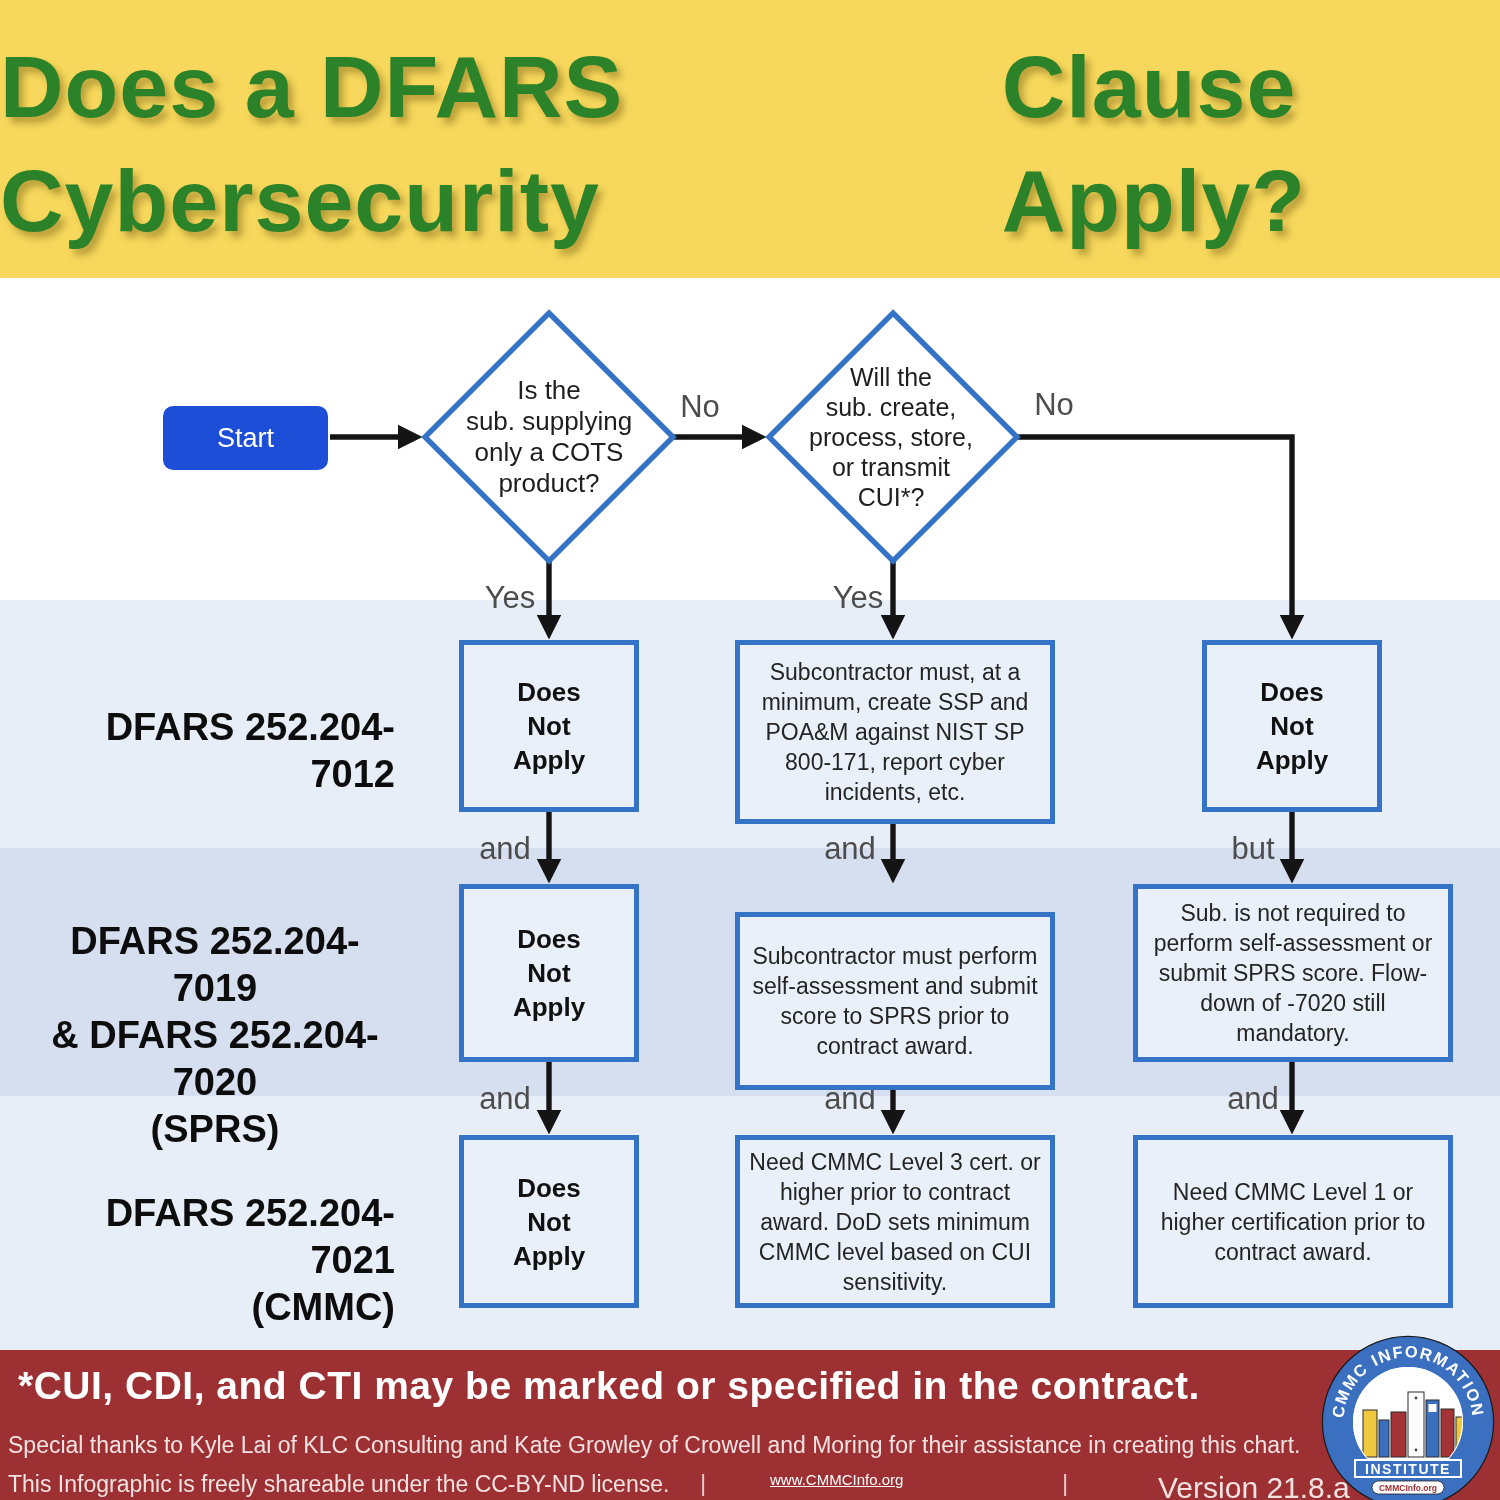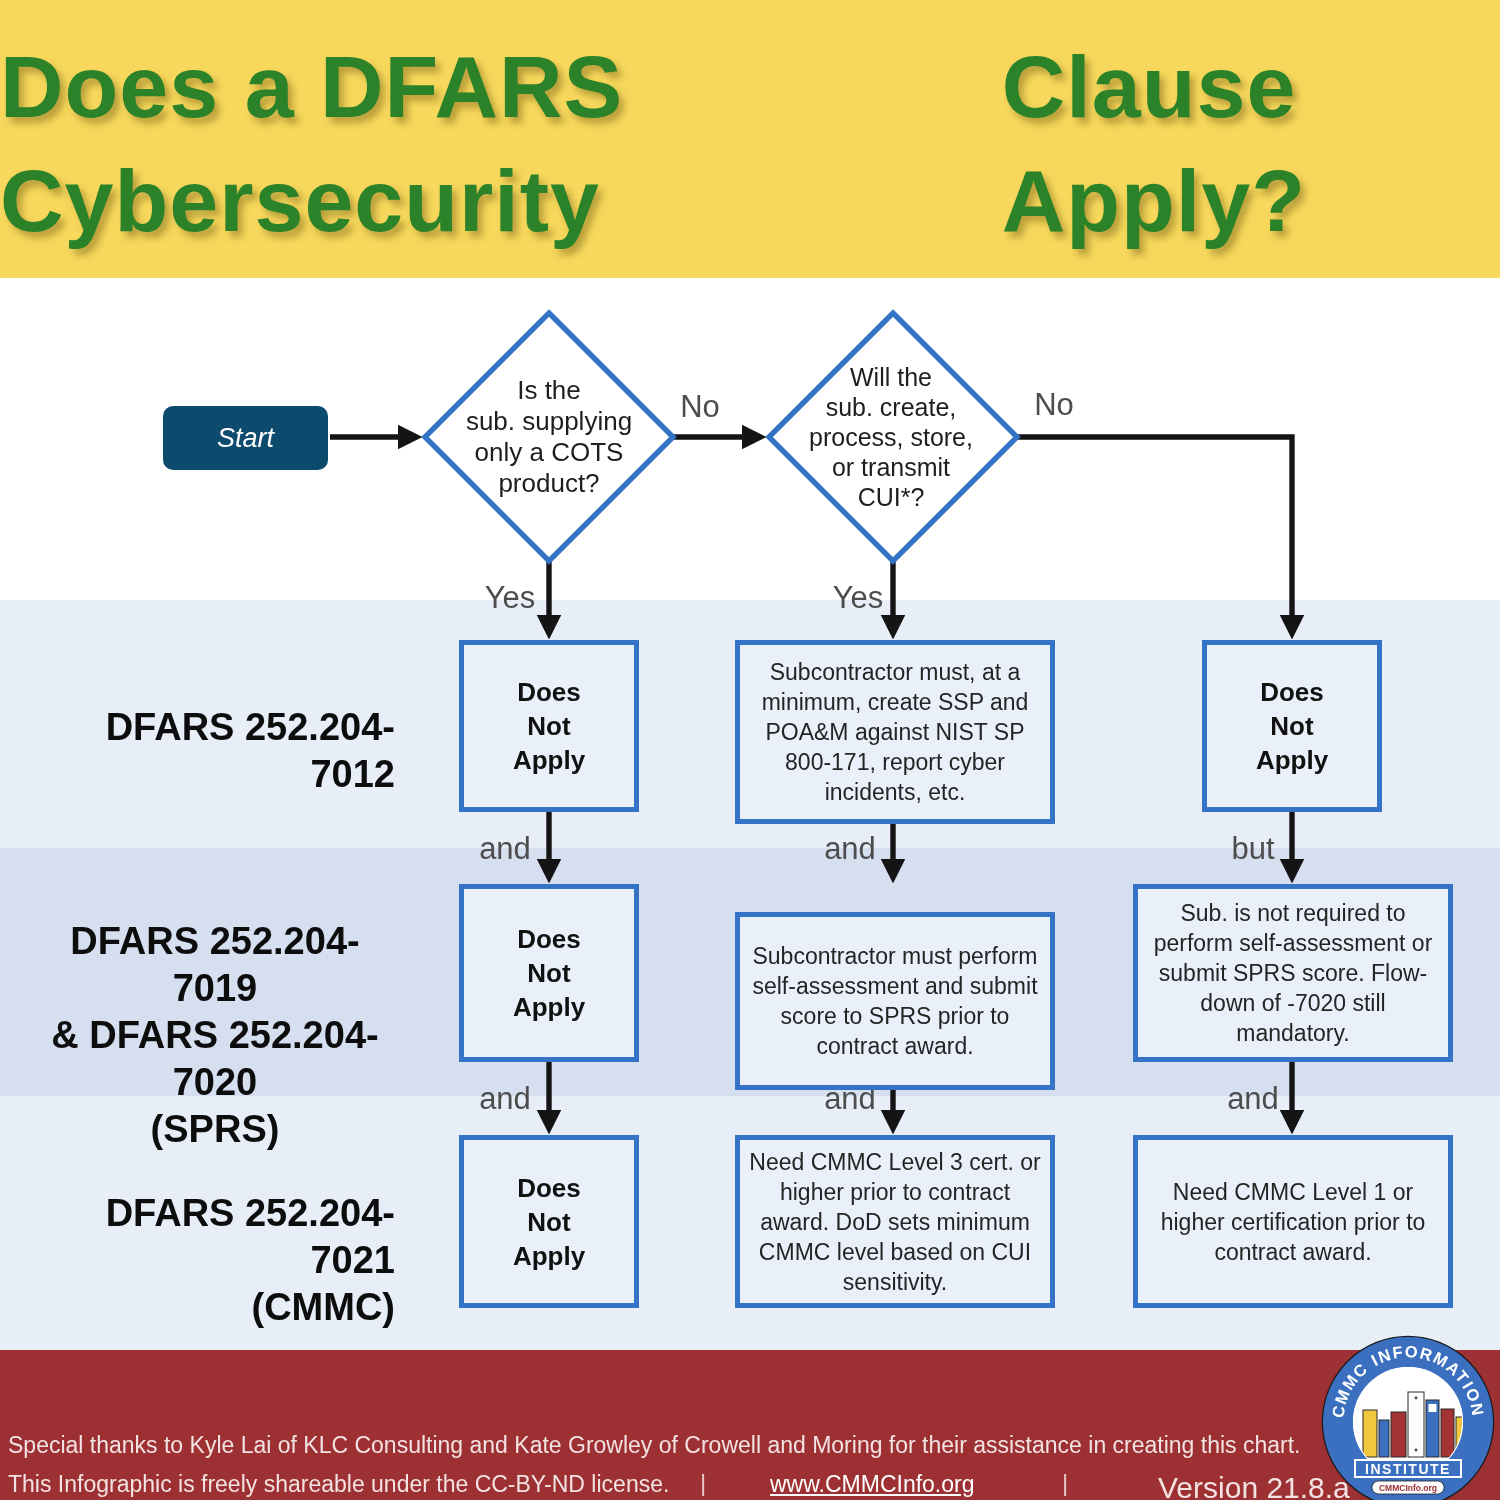--- a/index.html
+++ b/index.html
@@ -19,22 +19,22 @@
     display:flex; flex-direction:row; align-items:center;
     padding-top:10px; box-sizing:border-box;
     color:#2B8228; font-weight:bold; font-size:88px; line-height:114px;
     letter-spacing:1px; text-shadow:5px 6px 7px rgba(110,92,18,0.45);
   }
 
   .overlay { position:absolute; top:0; left:0; }
 
   .start-node {
     position:absolute; left:163px; top:406px; width:165px; height:64px;
-    background:#0c4a6e; border-radius:10px; color:#ffffff; font-size:27px;
-    display:flex; align-items:center; justify-content:center;font-style:italic;
+    background:#1d4ed8; border-radius:10px; color:#ffffff; font-size:27px;
+    display:flex; align-items:center; justify-content:center;
   }
 
   .diamond-text {
     position:absolute; display:flex; align-items:center; justify-content:center;
     text-align:center; white-space:pre-line; color:#1e1e1e;
   }
   #dtext1 { left:449px; top:370px; width:200px; height:134px; font-size:26px; line-height:31px; }
   #dtext2 { left:791px; top:355px; width:200px; height:164px; font-size:25px; line-height:30px; }
 
   .edge-label {
@@ -81,21 +81,21 @@
 
   .footer-note {
     position:absolute; left:18px; top:1364px; color:#ffffff;
     font-weight:bold; font-size:39px; letter-spacing:0.5px;
   }
   .footer-credits {
     position:absolute; left:8px; top:1432px; color:#F3E2E2; font-size:23px;
   }
   .footer-license { position:absolute; left:8px;    top:1471px; color:#F3E2E2; font-size:23px; }
   .footer-div1    { position:absolute; left:700px;  top:1469px; color:#E3C7C7; font-size:24px; }
-  .footer-link    { position:absolute; left:770px;  top:1471px; color:#ffffff; font-size:23px;
+  .footer-link    { position:absolute; left:770px;  top:1471px; color:#ffffff; font-size:15px;
                     text-decoration:underline; cursor:pointer; }
   .footer-div2    { position:absolute; left:1062px; top:1469px; color:#E3C7C7; font-size:24px; }
   .footer-version { position:absolute; left:1158px; top:1471px; color:#F3E2E2; font-size:30px; }
 
   .logo-svg { position:absolute; left:1318px; top:1332px; }
 </style>
 </head>
 <body>
 
 <div class="canvas">
@@ -199,20 +199,21 @@
 Not
 Apply</div>
   </div>
   <div class="node" id="box-r2-c1">
     <div class="cell-text">Need CMMC Level 3 cert. or higher prior to contract award. DoD sets minimum CMMC level based on CUI sensitivity.</div>
   </div>
   <div class="node" id="box-r2-c2">
     <div class="cell-text">Need CMMC Level 1 or higher certification prior to contract award.</div>
   </div>
 
+  <div class="footer-note">*CUI, CDI, and CTI may be marked or specified in the contract.</div>
   <div class="footer-credits">Special thanks to Kyle Lai of KLC Consulting and Kate Growley of Crowell and Moring for their assistance in creating this chart.</div>
   <div class="footer-license">This Infographic is freely shareable under the CC-BY-ND license.</div>
   <div class="footer-div1">|</div>
   <div class="footer-link">www.CMMCInfo.org</div>
   <div class="footer-div2">|</div>
   <div class="footer-version">Version 21.8.a</div>
 
   <svg class="logo-svg" width="190" height="168" viewBox="0 0 190 168" xmlns="http://www.w3.org/2000/svg">
     <defs>
       <clipPath id="innerClip">

